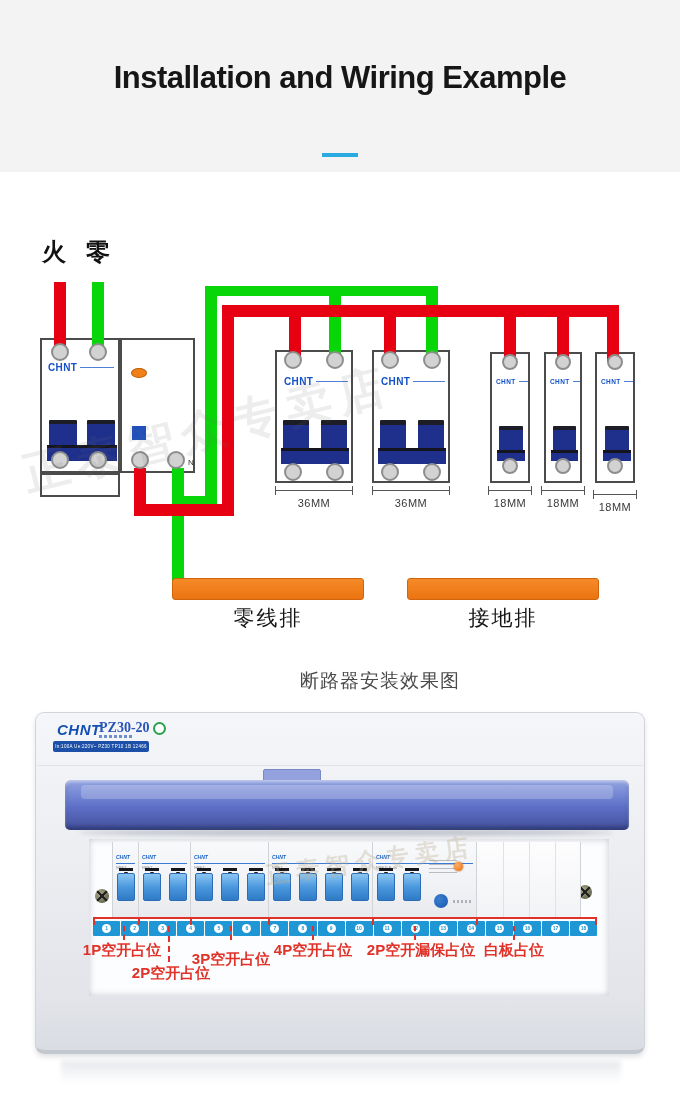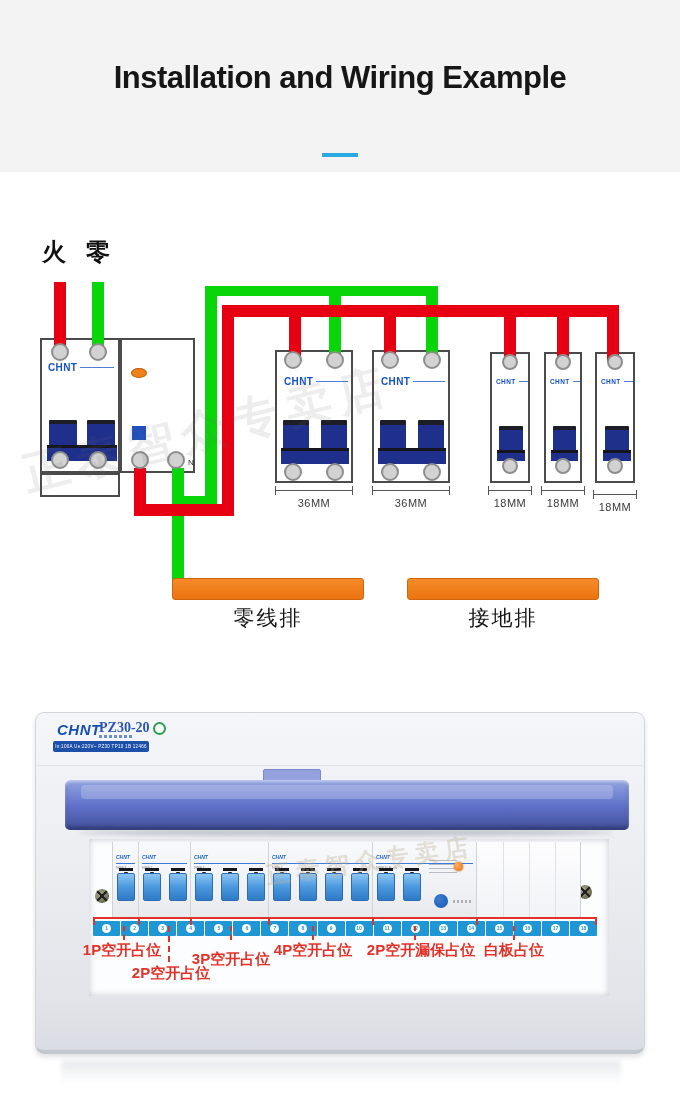--- a/index.html
+++ b/index.html
@@ -254,20 +254,21 @@
       </div>
 
     <div class="bar" style="left:172px;top:578px;width:192px"></div>
     <div class="bar-label" style="left:172px;top:604px;width:192px">零线排</div>
     <div class="bar" style="left:407px;top:578px;width:192px"></div>
     <div class="bar-label" style="left:407px;top:604px;width:192px">接地排</div>
 
     <div class="watermark wm-diagram">正泰智众专卖店</div>
   </div>
 
+  <div class="photo-caption">断路器安装效果图</div>
 
   <div class="pbox">
     <span class="p-abs p-brand" style="left:21px;top:8px">CHNT</span>
     <span class="p-abs p-model" style="left:63px;top:7px">PZ30-20</span>
     <i class="p-abs p-model-sub" style="left:63px;top:22px"></i>
     <i class="p-abs p-badge" style="left:117px;top:9px"></i>
     <div class="p-abs p-ratings" style="left:17px;top:28px">In:100A Ue:220V~ PZ30 TP10 1B 12466 24</div>
     <i class="p-abs p-seam"></i>
     <i class="p-abs cover-tab"></i>
     <div class="p-abs cover">

